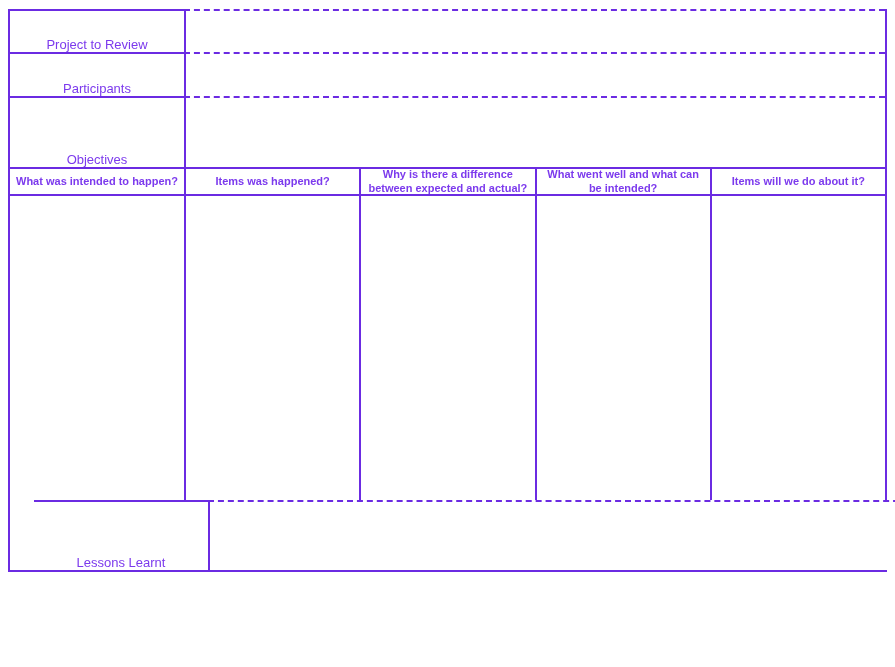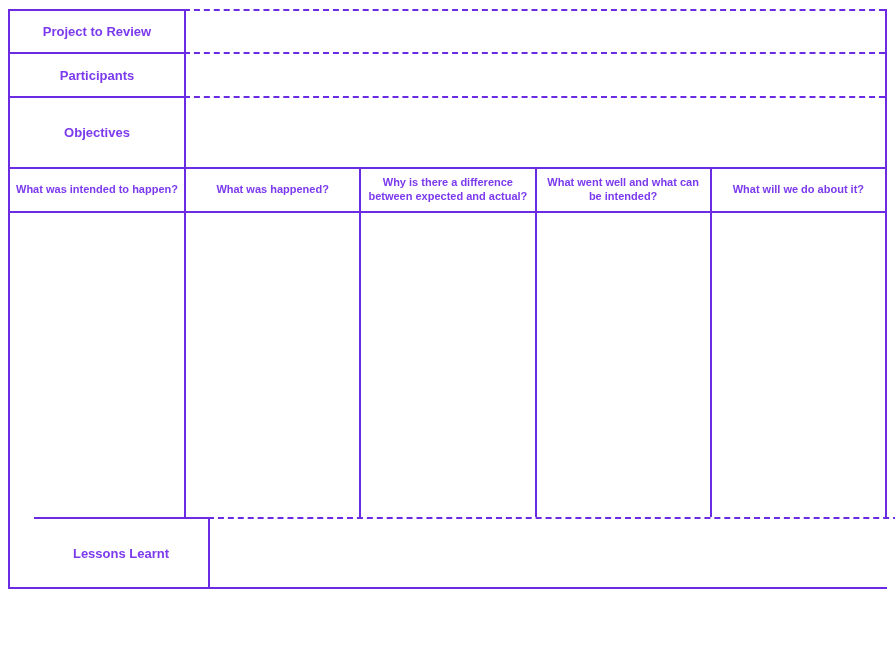--- a/index.html
+++ b/index.html
@@ -18,25 +18,25 @@
     margin:9px 0 0 8px;
     border:2px solid var(--line);
     border-top:none;
     background:var(--bg);
   }
   .row{display:flex;width:100%;}
   .cell{box-sizing:border-box;}
   
   .label{
     flex:0 0 174px;
-    display:flex;align-items:center;justify-content:center;
+    display:flex;align-items:flex-end;justify-content:center;
     text-align:center;
     border-top:2px solid var(--line);
     color:var(--accent);
-    font-size:13px;font-weight:700;
+    font-size:13px;font-weight:400;
     padding:0 6px;
   }
   
   .field{
     flex:1 1 auto;
     border-left:2px solid var(--line);
     border-top:2px dashed var(--line);
     background:var(--bg);
   }
   
@@ -55,21 +55,21 @@
     flex:1 1 0;
     border-top:2px solid var(--line);
     background:var(--bg);
   }
   .entry.first{flex:0 0 174px;}
   .divl{border-left:2px solid var(--line);}
   
   .r-project{height:43px;}
   .r-participants{height:44px;}
   .r-objectives{height:71px;}
-  .r-header{height:44px;}
+  .r-header{height:27px;}
   .r-body{height:306px;}
   .r-lessons{height:70px;margin-left:24px;}
   .r-action{height:67px;}
 </style>
 </head>
 <body>
 
 <div class="sheet">
 
   <div class="row r-project">
@@ -91,30 +91,30 @@
       <span>Objectives</span>
     </div>
     <div class="cell field"></div>
   </div>
 
   <div class="row r-header">
     <div class="cell head first">
       <span>What was intended to happen?</span>
     </div>
     <div class="cell head divl">
-      <span>What was happened?</span>
+      <span>Items was happened?</span>
     </div>
     <div class="cell head divl">
       <span>Why is there a difference between expected and actual?</span>
     </div>
     <div class="cell head divl">
       <span>What went well and what can be intended?</span>
     </div>
     <div class="cell head divl">
-      <span>What will we do about it?</span>
+      <span>Items will we do about it?</span>
     </div>
   </div>
 
   <div class="row r-body">
     <div class="cell entry first"></div>
     <div class="cell entry divl"></div>
     <div class="cell entry divl"></div>
     <div class="cell entry divl"></div>
     <div class="cell entry divl"></div>
   </div>

